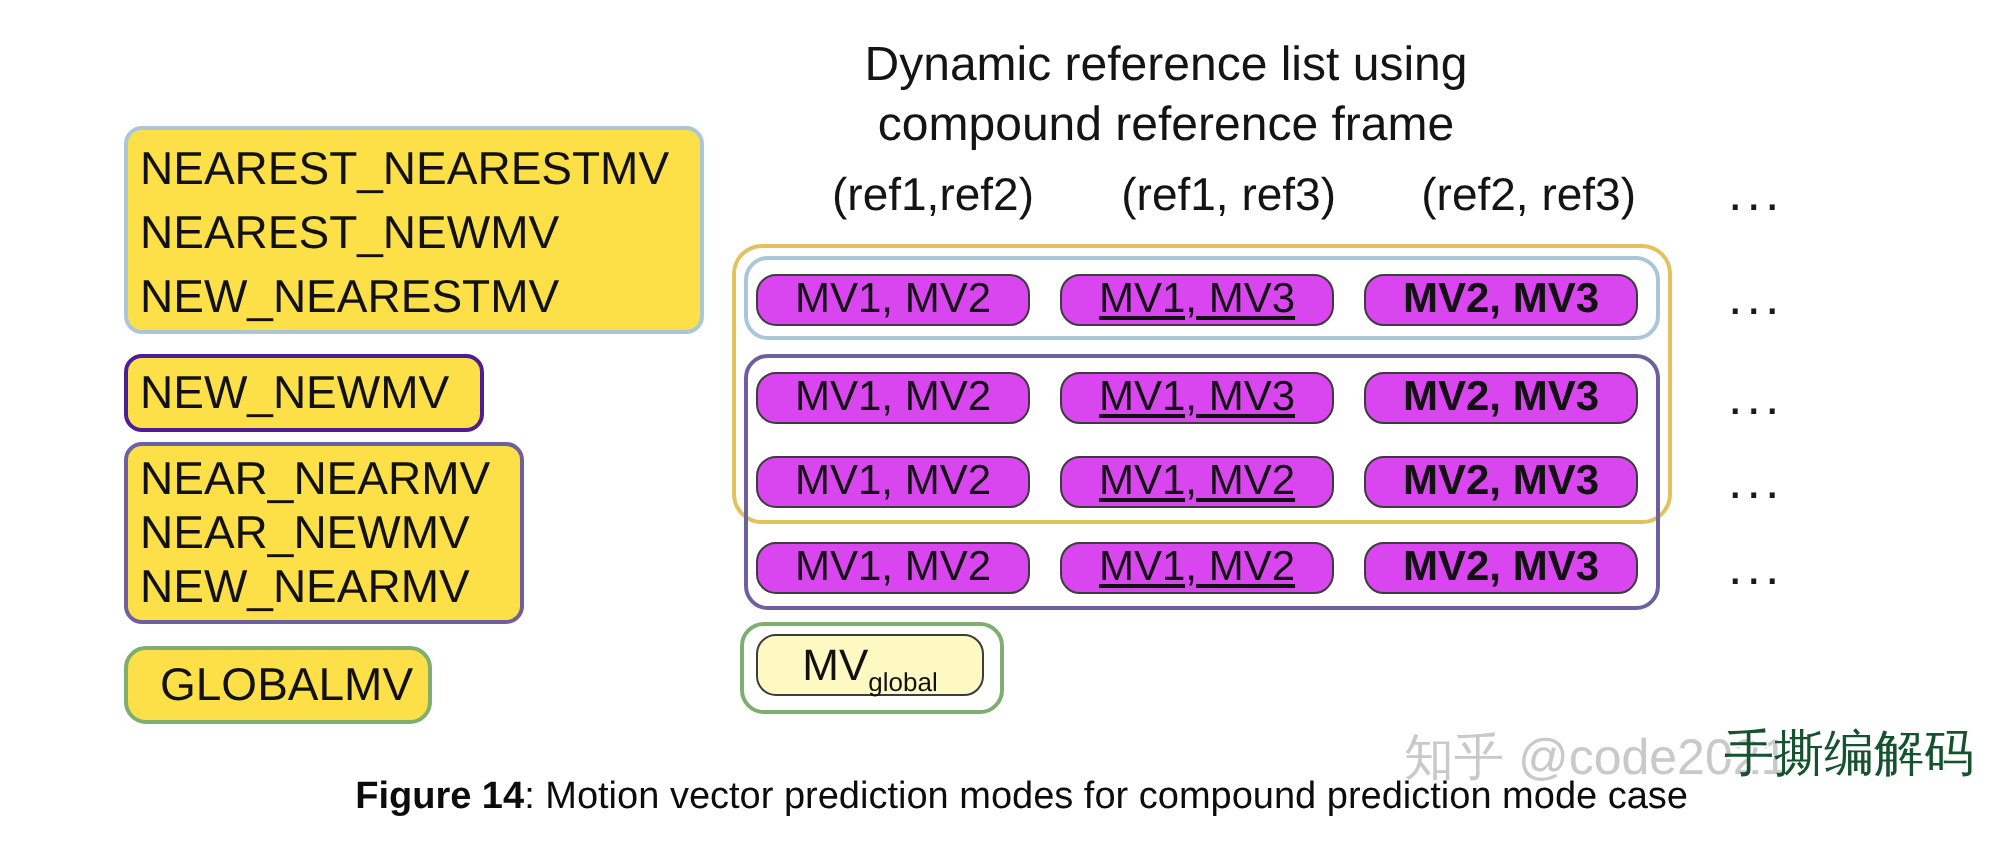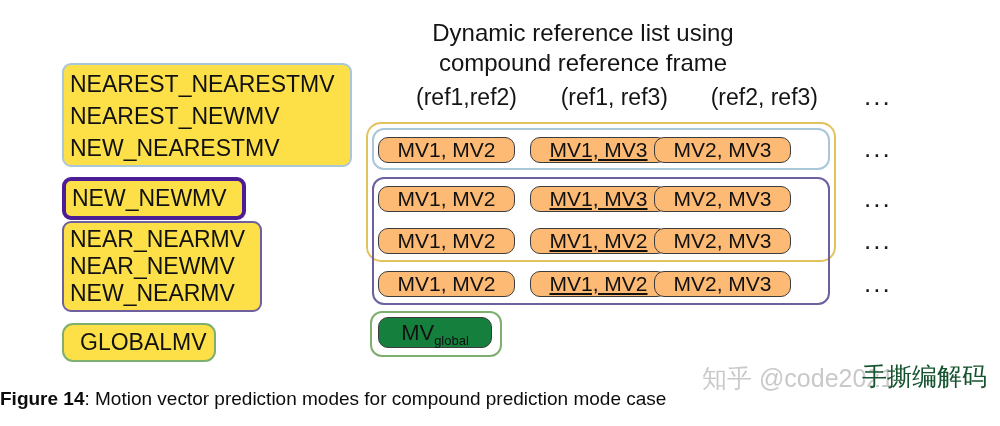--- a/index.html
+++ b/index.html
@@ -11,43 +11,43 @@
   
   .title{left:383px;top:18px;width:400px;text-align:center;font-size:24px;line-height:30px;color:#141414;}
   
   .colhead{top:84px;width:140px;text-align:right;font-size:23px;color:#141414;}
   .ch1{left:377px;} .ch2{left:528px;} .ch3{left:678px;}
   .dots{font-size:26px;letter-spacing:2px;color:#1a1a1a;line-height:20px;}
   .dots-head{left:864px;top:86px;}
   
   .modebox{border-radius:9px;background:#fde047;padding:3px 6px;font-size:23px;line-height:32px;white-space:nowrap;}
   .box-nearest{left:62px;top:63px;width:274px;height:94px;border:2px solid #aac7da;}
-  .box-new{left:62px;top:177px;width:164px;height:29px;border:4px solid #4c1d95;line-height:29px;}
+  .box-new{left:62px;top:177px;width:164px;height:29px;border:2px solid #4c1d95;line-height:29px;}
   .box-near{left:62px;top:221px;width:184px;height:81px;border:2px solid #6e5f9e;line-height:27px;}
   .box-global{left:62px;top:323px;width:128px;height:29px;border:2px solid #7fae71;border-radius:11px;line-height:29px;padding-left:16px;}
   
   .outline{border-radius:12px;background:transparent;}
   .ol-yellow{left:366px;top:122px;width:466px;height:136px;border:2px solid #e2c25c;border-radius:15px;}
   .ol-blue{left:372px;top:128px;width:454px;height:38px;border:2px solid #aac7da;}
   .ol-purple{left:372px;top:177px;width:454px;height:124px;border:2px solid #6e5f9e;}
   .ol-green{left:370px;top:311px;width:128px;height:42px;border:2px solid #7fae71;}
   
   .cell{
-    width:135px;height:24px;border:1.5px solid #3c3c3c;border-radius:10px;background:#fdba74;
+    width:135px;height:24px;border:1.5px solid #3c3c3c;border-radius:10px;background:#d946ef;
     text-align:center;font-size:21px;line-height:24px;color:#111;white-space:nowrap;
   }
-  .c1{left:378px;} .c2{left:530px;text-decoration:underline;} .c3{left:654px;}
+  .c1{left:378px;} .c2{left:530px;text-decoration:underline;} .c3{left:682px;font-weight:bold;}
   .r1{top:137px;} .r2{top:186px;} .r3{top:228px;} .r4{top:271px;}
   .dots-r1{left:864px;top:138px;} .dots-r2{left:864px;top:188px;}
   .dots-r3{left:864px;top:230px;} .dots-r4{left:864px;top:273px;}
   .globalcell{left:378px;top:317px;width:112px;height:29px;border:1.5px solid #3c3c3c;border-radius:10px;
-    background:#15803d;text-align:center;font-size:22px;line-height:29px;white-space:nowrap;}
+    background:#fef9c3;text-align:center;font-size:22px;line-height:29px;white-space:nowrap;}
   .globalcell sub{font-size:13px;line-height:1;}
   
-  .caption{left:0;top:388px;width:844px;text-align:left;font-size:19px;color:#0c0c0c;}
+  .caption{left:0;top:388px;width:844px;text-align:right;font-size:19px;color:#0c0c0c;}
   .caption b{font-weight:bold;}
   
   .wm{color:#c9c9c9;font-size:25px;white-space:nowrap;text-shadow:1px 1px 0 #ffffff;}
   .wm-platform{left:702px;top:362px;}
   .wm-account{left:836px;top:360px;color:#14532d;margin-left:26px;}
 </style>
 </head>
 <body>
 
 <div class="canvas">

